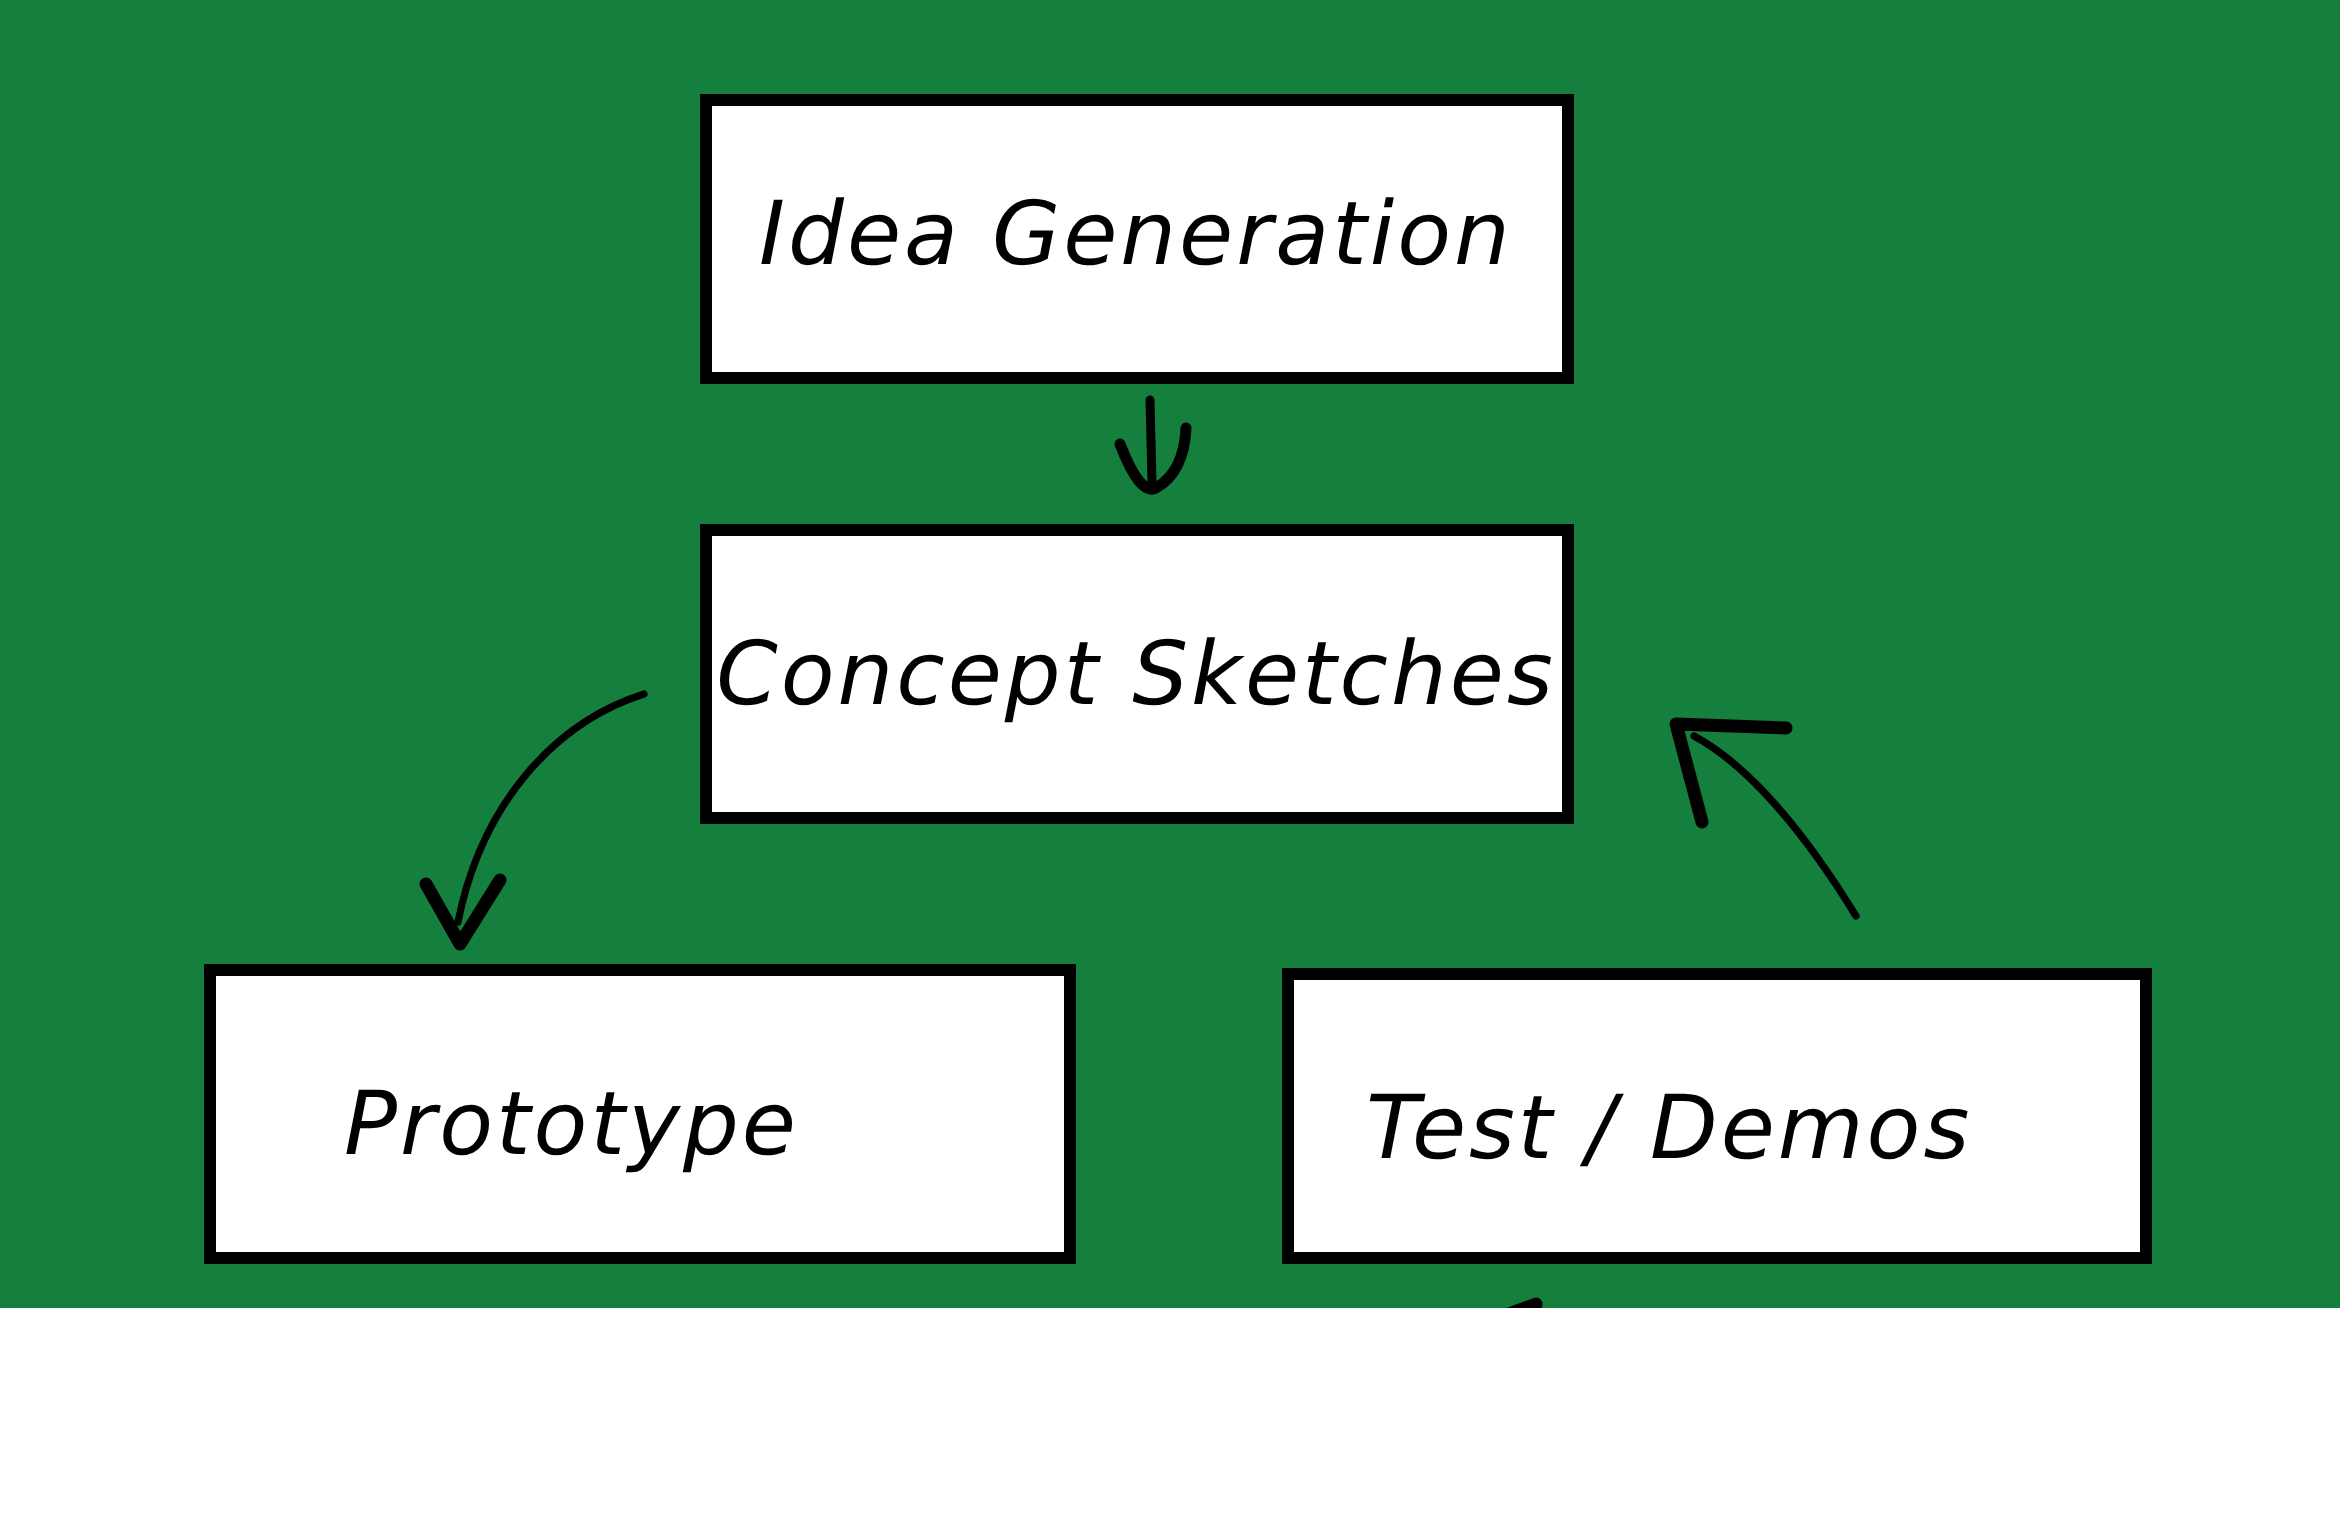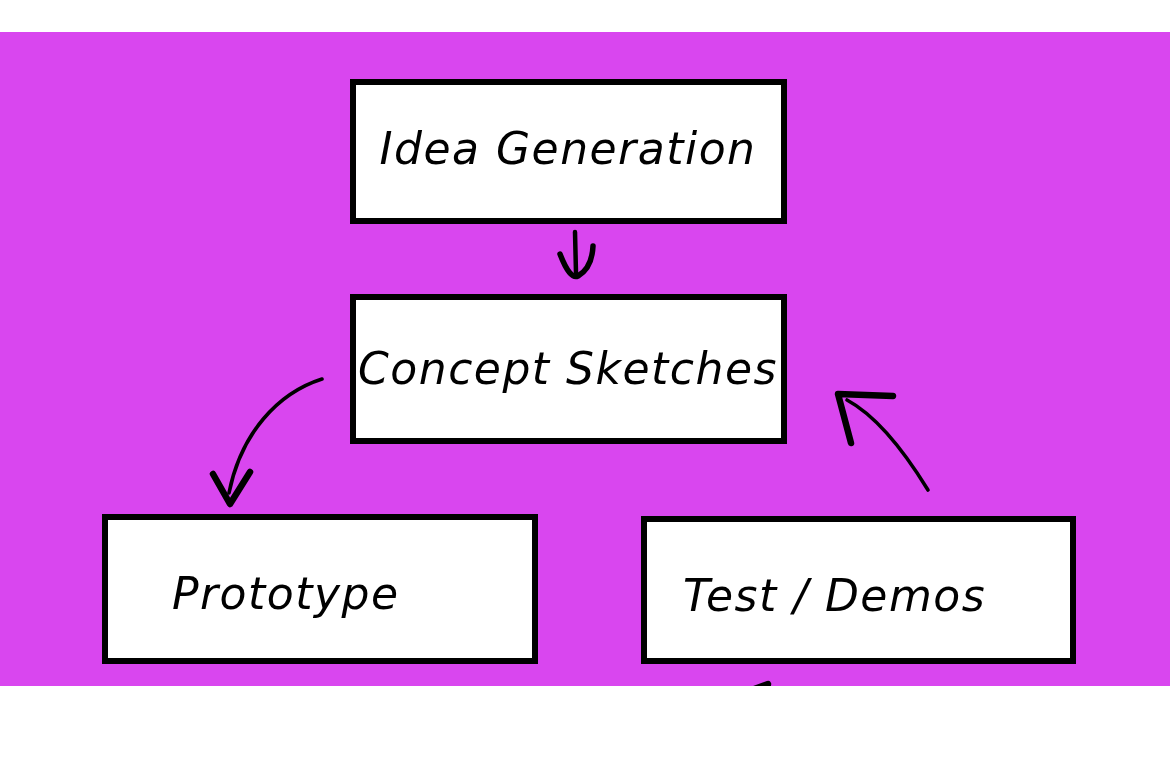--- a/index.html
+++ b/index.html
@@ -8,23 +8,22 @@
     padding: 0;
     background: #ffffff;
   }
   body {
     font-family: "Liberation Sans", sans-serif;
   }
   #canvas {
     position: relative;
     width: 1170px;
     height: 654px;
-    background: #d946ef;
+    background: #15803d;
     overflow: hidden;
-    margin-top: 32px;
   }
   #diagram-svg {
     position: absolute;
     left: 0;
     top: 0;
     width: 1170px;
     height: 766px;
     display: block;
   }
   .node-box {

